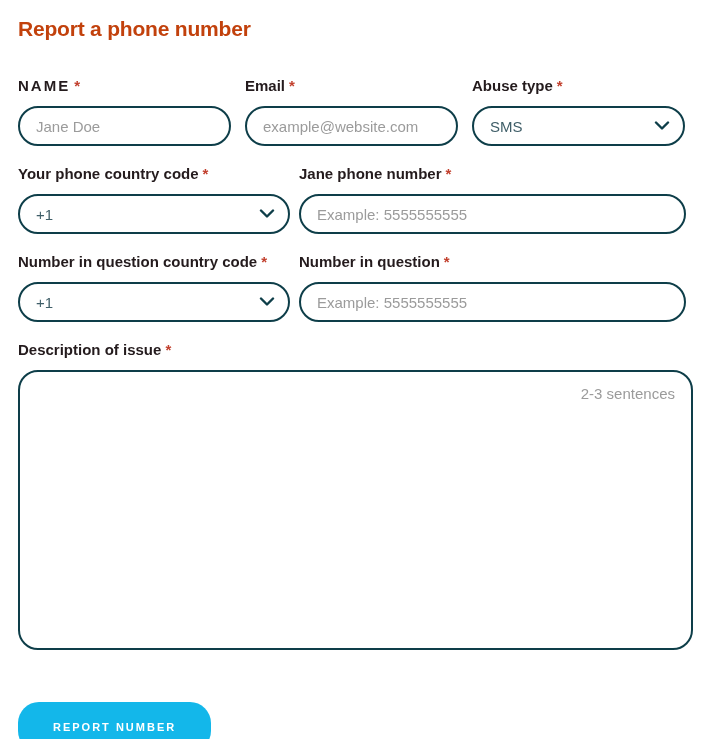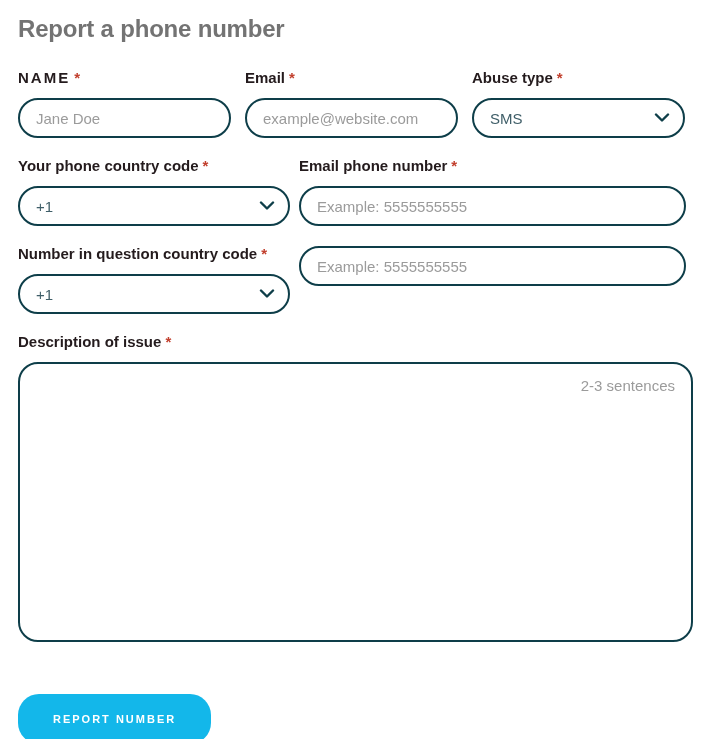--- a/index.html
+++ b/index.html
@@ -13,24 +13,24 @@
     width: 718px;
     height: 739px;
     background: #fff;
     overflow: hidden;
   }
   .container {
     width: 675px;
     margin: 12px 0 0 18px;
   }
   .page-title {
-    font-size: 24px;
-    font-weight: 700;
-    color: #737373;
-    margin: 0 0 24px 0;
+    font-size: 21px;
+    font-weight: 700;
+    color: #c2410c;
+    margin: 0 0 32px 0;
     line-height: 34px;
     letter-spacing: -0.2px;
   }
   .row {
     display: grid;
     margin-bottom: 20px;
   }
   .row-3 { grid-template-columns: 213px 213px 213px; column-gap: 14px; }
   .row-2 { grid-template-columns: 272px 387px; column-gap: 9px; }
   .row-1 { grid-template-columns: 675px; }
@@ -154,21 +154,21 @@
             <option>+1</option>
           </select>
           <span class="chevron">
             <svg width="16" height="10" viewBox="0 0 16 10">
                 <path d="M2 1.5 L8 7.5 L14 1.5" fill="none" stroke="#0e3e49" stroke-width="2.4" stroke-linecap="round" stroke-linejoin="round"></path>
               </svg>
           </span>
         </div>
       </div>
       <div class="field">
-        <label class="field-label"><span class="lbl-text">Email phone number</span><span class="req">*</span></label>
+        <label class="field-label"><span class="lbl-text">Jane phone number</span><span class="req">*</span></label>
         <div class="control">
           <input type="text" class="text-input" placeholder="Example: 5555555555" style="">
         </div>
       </div>
     </div>
 
     
     <div class="row row-2">
       <div class="field">
         <label class="field-label"><span class="lbl-text">Number in question country code</span><span class="req">*</span></label>
@@ -177,20 +177,21 @@
             <option>+1</option>
           </select>
           <span class="chevron">
             <svg width="16" height="10" viewBox="0 0 16 10">
                 <path d="M2 1.5 L8 7.5 L14 1.5" fill="none" stroke="#0e3e49" stroke-width="2.4" stroke-linecap="round" stroke-linejoin="round"></path>
               </svg>
           </span>
         </div>
       </div>
       <div class="field">
+        <label class="field-label"><span class="lbl-text">Number in question</span><span class="req">*</span></label>
         <div class="control">
           <input type="text" class="text-input" placeholder="Example: 5555555555" style="">
         </div>
       </div>
     </div>
 
     
     <div class="row row-1 row-desc">
       <div class="field">
         <label class="field-label"><span class="lbl-text">Description of issue</span><span class="req">*</span></label>

